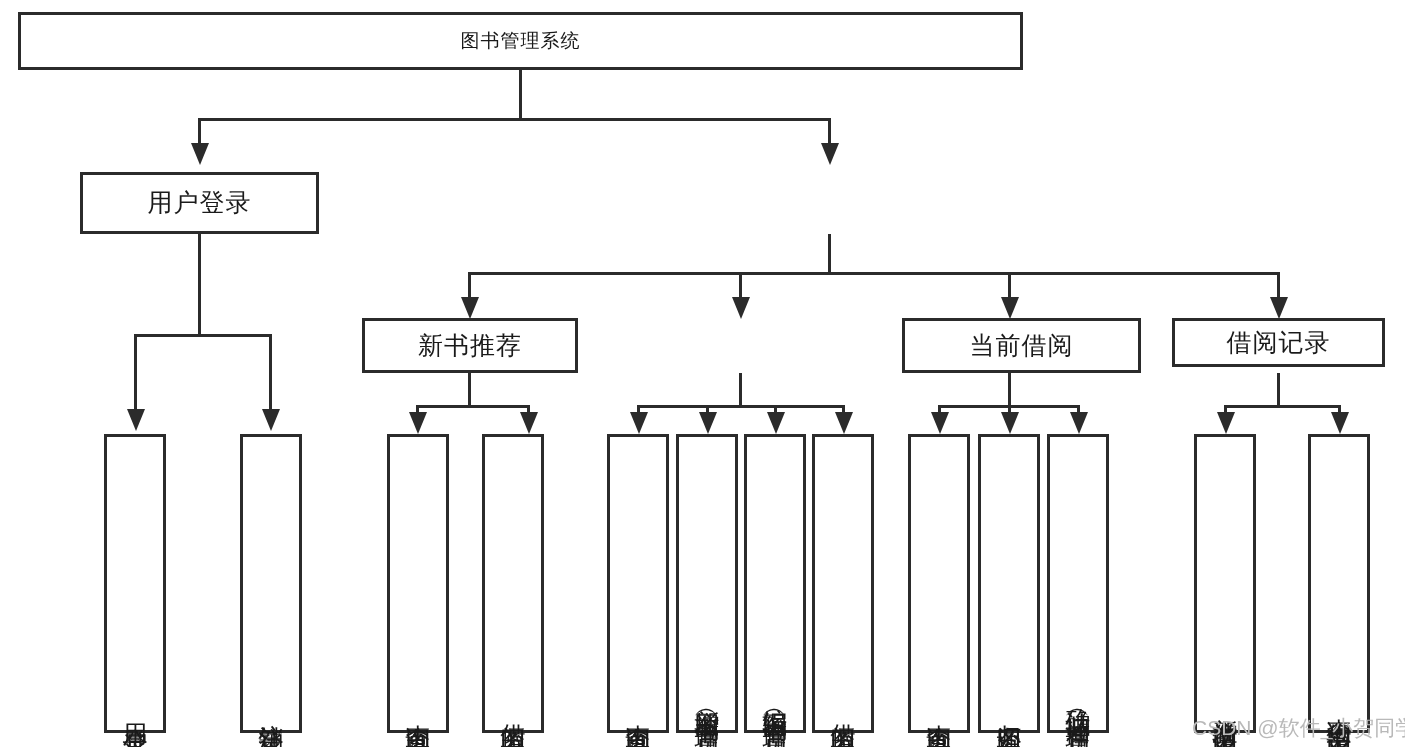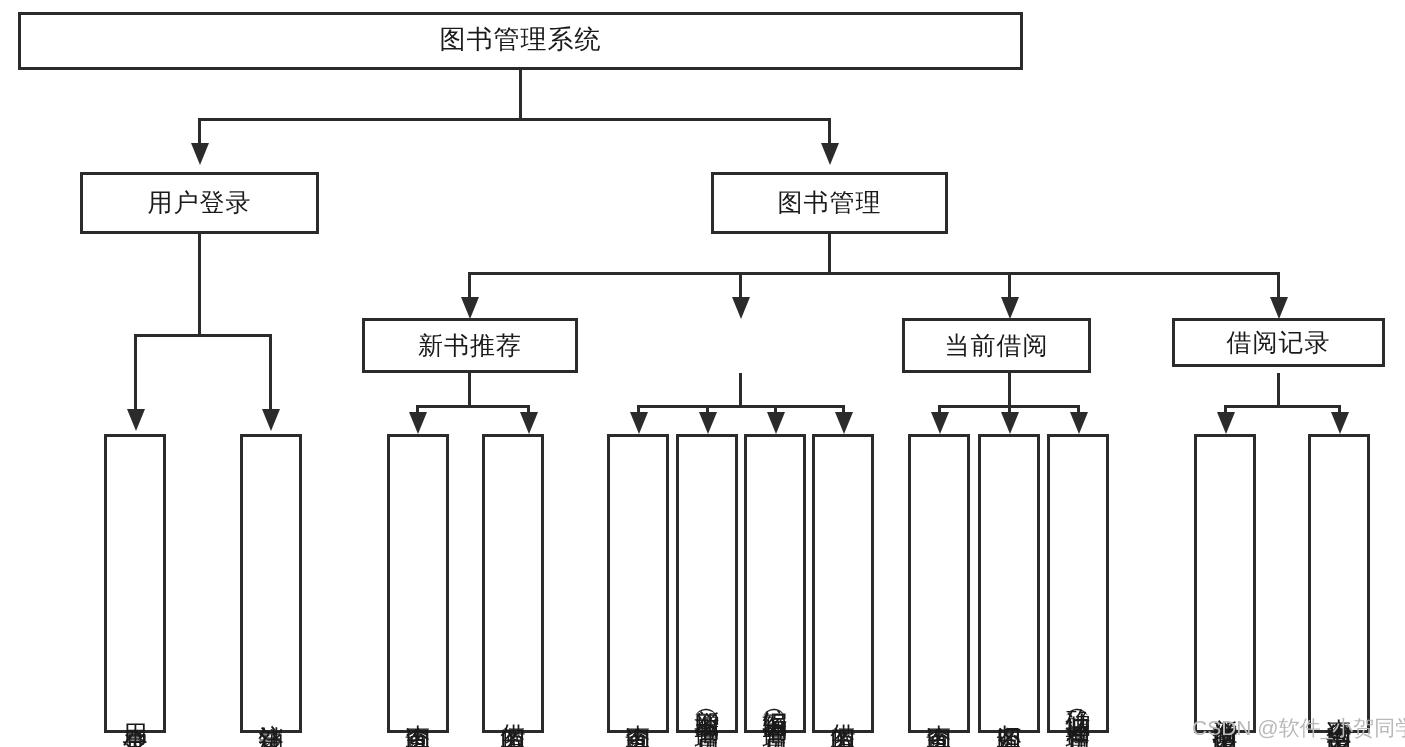--- a/index.html
+++ b/index.html
@@ -27,22 +27,21 @@
     align-items: center;
     justify-content: center;
     color: #1a1a1a;
   }
   .node.h {
     font-size: 25px;
     letter-spacing: 1px;
     line-height: 1.1;
   }
   .node.root {
-    font-size: 26px;
-    font-family: Liberation Mono, monospace;
+    font-size: 19px;
   }
   
   .node.v {
     align-items: flex-end;
     justify-content: center;
     padding-bottom: 14px;
   }
   .vtext {
     writing-mode: vertical-rl;
     text-orientation: upright;
@@ -87,23 +86,20 @@
 
   <div class="ln v" style="left:519px; top:70px; width:3px; height:48px;"></div>
   <div class="ln h" style="left:198px; top:118px; width:633px; height:3px;"></div>
   <div class="ln v" style="left:198px; top:118px; width:3px; height:28px;"></div>
   <div class="arrow" style="left:191px; top:143px;"></div>
   <div class="ln v" style="left:828px; top:118px; width:3px; height:28px;"></div>
   <div class="arrow" style="left:821px; top:143px;"></div>
 
   <div class="node h" style="left:80px; top:172px; width:239px; height:62px;">
     <span>用户登录</span>
-  </div>
-  <div class="node h" style="left:711px; top:172px; width:237px; height:62px;">
-    <span>图书管理</span>
   </div>
 
   <div class="ln v" style="left:198px; top:234px; width:3px; height:100px;"></div>
   <div class="ln h" style="left:134px; top:334px; width:138px; height:3px;"></div>
   <div class="ln v" style="left:134px; top:334px; width:3px; height:78px;"></div>
   <div class="arrow" style="left:127px; top:409px;"></div>
   <div class="ln v" style="left:269px; top:334px; width:3px; height:78px;"></div>
   <div class="arrow" style="left:262px; top:409px;"></div>
 
   <div class="ln v" style="left:828px; top:234px; width:3px; height:38px;"></div>
@@ -113,21 +109,21 @@
   <div class="ln v" style="left:739px; top:272px; width:3px; height:28px;"></div>
   <div class="arrow" style="left:732px; top:297px;"></div>
   <div class="ln v" style="left:1008px; top:272px; width:3px; height:28px;"></div>
   <div class="arrow" style="left:1001px; top:297px;"></div>
   <div class="ln v" style="left:1277px; top:272px; width:3px; height:28px;"></div>
   <div class="arrow" style="left:1270px; top:297px;"></div>
 
   <div class="node h" style="left:362px; top:318px; width:216px; height:55px;">
     <span>新书推荐</span>
   </div>
-  <div class="node h" style="left:902px; top:318px; width:189px; height:55px;">
+  <div class="node h" style="left:902px; top:318px; width:239px; height:55px;">
     <span>当前借阅</span>
   </div>
   <div class="node h" style="left:1172px; top:318px; width:213px; height:49px;">
     <span>借阅记录</span>
   </div>
 
   <div class="ln v" style="left:468px; top:373px; width:3px; height:32px;"></div>
   <div class="ln h" style="left:416px; top:405px; width:114px; height:3px;"></div>
   <div class="ln v" style="left:416px; top:405px; width:3px; height:12px;"></div>
   <div class="arrow" style="left:409px; top:412px;"></div>

